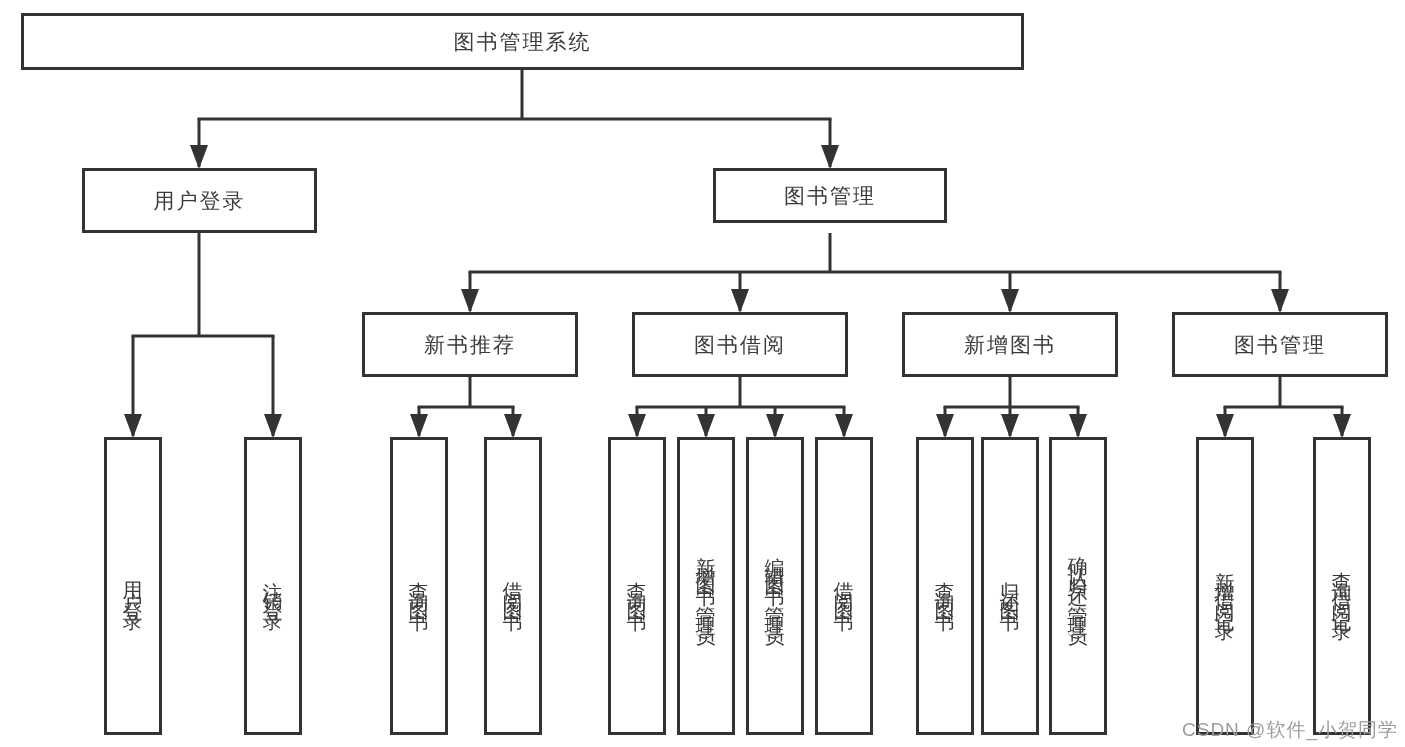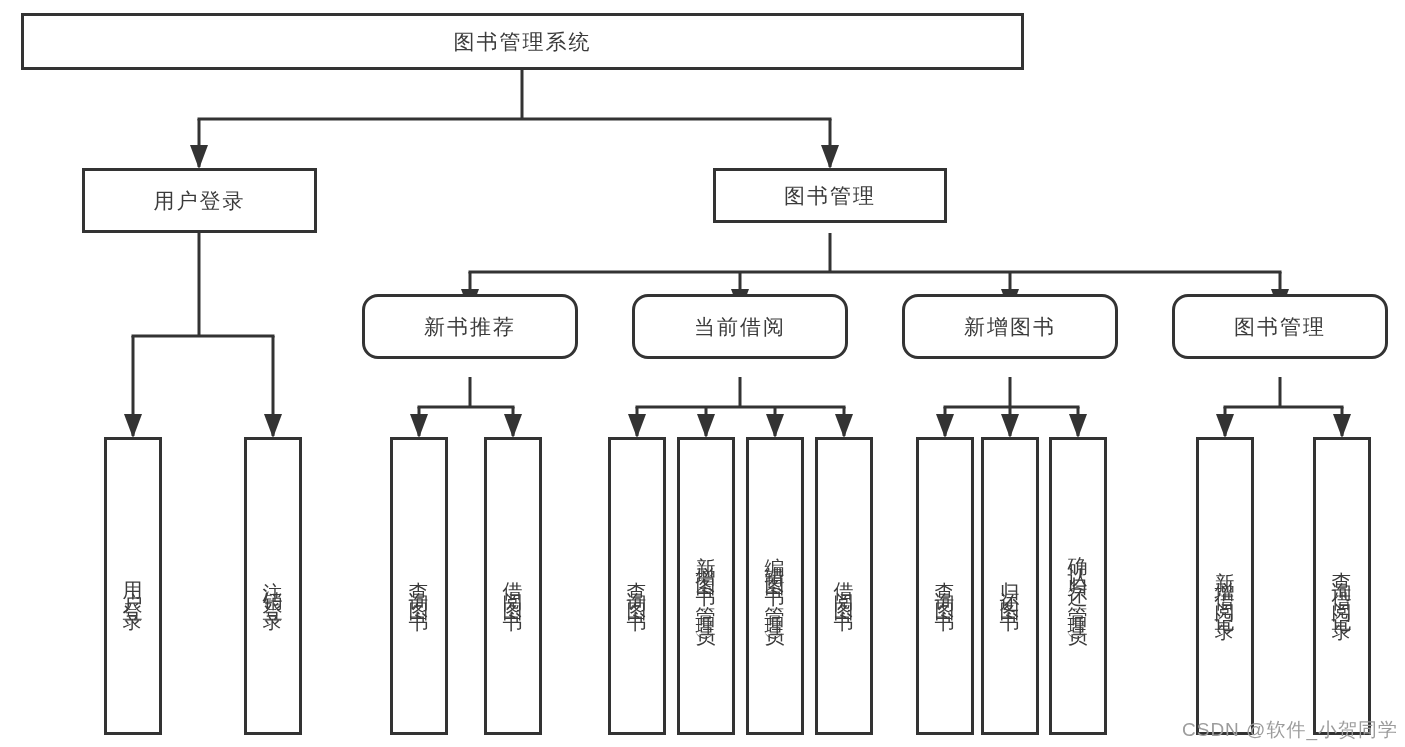--- a/index.html
+++ b/index.html
@@ -63,21 +63,21 @@
     text-orientation:mixed;
     font-size:20px;
     letter-spacing:10px;
     line-height:1;
     color:var(--text);
     z-index:2;
   }
   .node-root      {left:21px;  top:13px;  width:1003px; height:57px;}
   .node-user      {left:82px;  top:168px; width:235px;  height:65px;}
   .node-bookmgmt  {left:713px; top:168px; width:234px;  height:55px;}
-  .node-l3        {top:294px;  width:216px; height:65px;border-radius:16px;}
+  .node-l3        {top:312px;  width:216px; height:65px;}
   .node-newbook   {left:362px;}
   .node-borrowing {left:632px;}
   .node-current   {left:902px;}
   .node-records   {left:1172px;}
   .leaf-1 {left:104px;}
   .leaf-2 {left:244px;}
   .leaf-3 {left:390px;}
   .leaf-4 {left:484px;}
   .leaf-5 {left:608px;}
   .leaf-6 {left:677px;}
@@ -151,21 +151,21 @@
     <path d="M1225,407 V436" marker-end="url(#arrow)"></path>
     <path d="M1342,407 V436" marker-end="url(#arrow)"></path>
   </svg>
 
   <div class="hnode node-root">图书管理系统</div>
 
   <div class="hnode node-user">用户登录</div>
   <div class="hnode node-bookmgmt">图书管理</div>
 
   <div class="hnode node-l3 node-newbook">新书推荐</div>
-  <div class="hnode node-l3 node-borrowing">当前借阅</div>
+  <div class="hnode node-l3 node-borrowing">图书借阅</div>
   <div class="hnode node-l3 node-current">新增图书</div>
   <div class="hnode node-l3 node-records">图书管理</div>
 
   <div class="vnode leaf-1">用户登录</div>
   <div class="vnode leaf-2">注销登录</div>
 
   <div class="vnode leaf-3">查询图书</div>
   <div class="vnode leaf-4">借阅图书</div>
 
   <div class="vnode leaf-5">查询图书</div>

